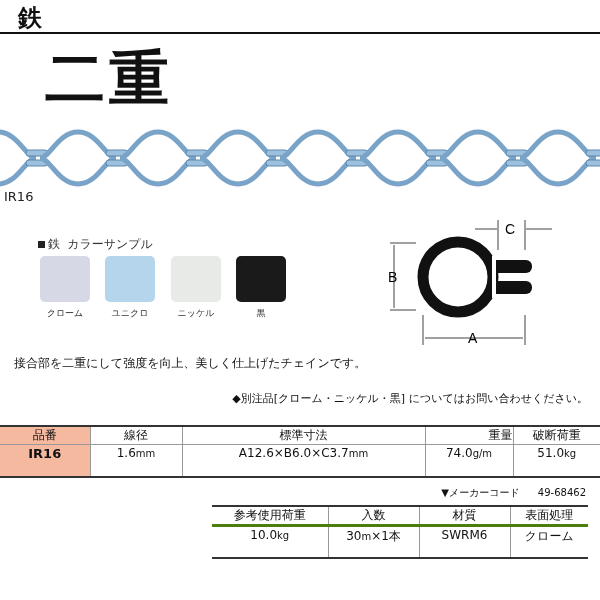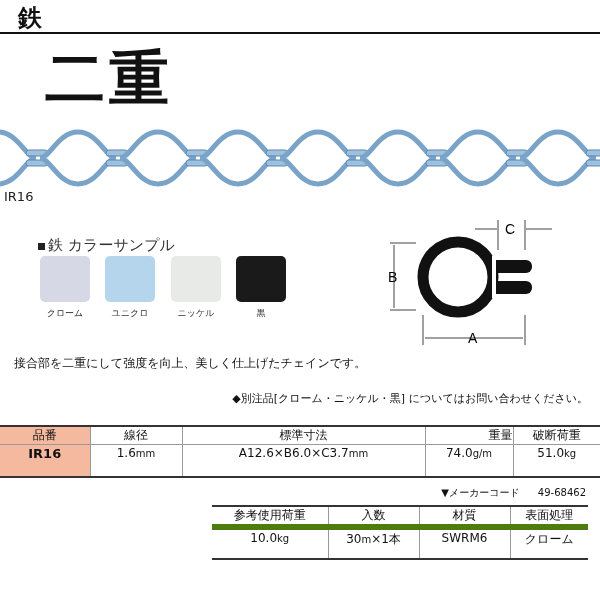--- a/index.html
+++ b/index.html
@@ -2,40 +2,40 @@
 <html><head>
 <meta charset="utf-8">
 <style>
   * { box-sizing: border-box; margin: 0; padding: 0; }
   body { width: 600px; height: 600px; background: #fff; font-family: "DejaVu Sans", sans-serif; color: #111; position: relative; overflow: hidden; }
   .category { position: absolute; left: 18px; top: 2px; font-size: 24px; font-weight: bold; }
   .rule-top { position: absolute; left: 0; top: 32px; width: 600px; height: 2px; background: #111; }
   .title { position: absolute; left: 12px; top: 48px; font-size: 60px; font-weight: bold; letter-spacing: 4px; line-height: 60px; margin-left: 33px; }
   .chain { position: absolute; left: 0; top: 128px; width: 600px; height: 60px; }
   .model-label { position: absolute; left: 4px; top: 189px; font-size: 13px; color: #222; }
-  .sw-head { position: absolute; left: 38px; top: 236px; font-size: 15px; color: #333; }
+  .sw-head { position: absolute; left: 38px; top: 236px; font-size: 12px; color: #333; font-family: Liberation Mono, monospace; }
   .sw-head .sq { display: inline-block; width: 7px; height: 7px; background: #222; margin-right: 3px; vertical-align: 0; }
   .swatch { position: absolute; top: 256px; width: 50px; height: 46px; border-radius: 5px; }
   .sw-label { position: absolute; top: 307px; width: 70px; text-align: center; font-size: 9px; color: #333; }
   .diagram { position: absolute; left: 380px; top: 210px; width: 180px; height: 140px; }
   .desc { position: absolute; left: 14px; top: 355px; font-size: 12px; color: #111; }
   .note { position: absolute; right: 12px; top: 391px; font-size: 11px; color: #111; }
   table { border-collapse: collapse; position: absolute; font-size: 12px; }
   table th { font-weight: normal; height: 17px; text-align: center; border-right: 1px solid #999; }
   table td { text-align: center; vertical-align: top; height: 32px; padding-top: 1px; border-right: 1px solid #999; }
   table th:last-child, table td:last-child { border-right: none; }
   .spec1 { left: 0; top: 425px; width: 600px; border-top: 2px solid #333; border-bottom: 2px solid #333; }
   .spec1 th { border-bottom: 1px solid #999; }
   .pink { background: #f5b9a0; }
   .bold { font-weight: bold; font-size: 13px; }
   .small { font-size: 10px; }
   .maker { position: absolute; right: 14px; top: 486px; font-size: 10px; color: #111; }
   .maker .code { margin-left: 18px; }
   .spec2 { left: 212px; top: 505px; width: 376px; border-top: 2px solid #333; border-bottom: 2px solid #333; }
-  .spec2 th { border-bottom: 6px solid #4d7c0f; }
+  .spec2 th { border-bottom: 3px solid #4d7c0f; }
 </style>
 </head>
 <body>
 
 <div class="category">鉄</div>
 <div class="rule-top"></div>
 <div class="title">二重</div>
 
 <svg class="chain" viewBox="0 0 600 60">
   <defs>

